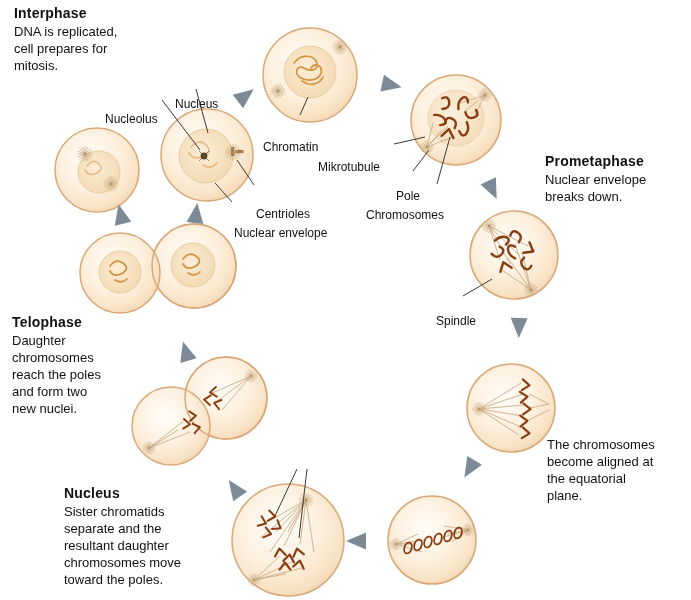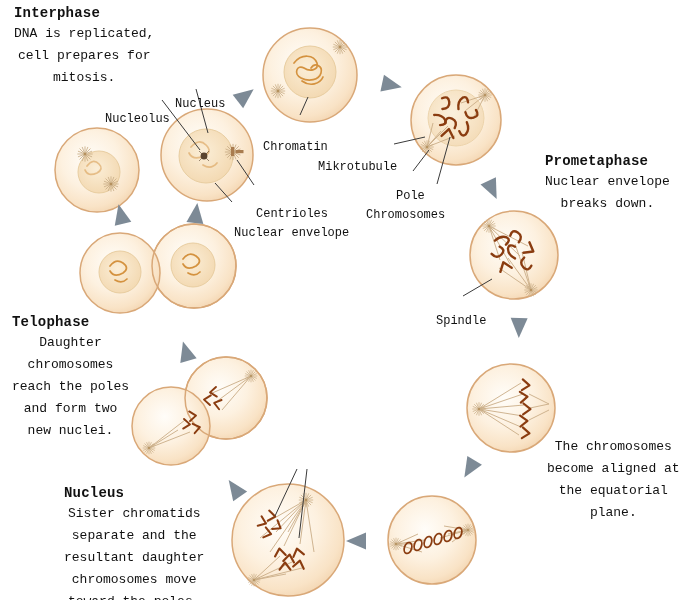--- a/index.html
+++ b/index.html
@@ -1,23 +1,23 @@
 <!DOCTYPE html>
 <html><head>
 <meta charset="utf-8">
 <style>
   html,body{margin:0;padding:0;background:#ffffff;}
   .stage{
     position:relative;width:691px;height:600px;background:#ffffff;overflow:hidden;
-    font-family:Liberation Mono, monospace;color:#111;
+    font-family:Liberation Sans, sans-serif;color:#111;
   }
   .stage svg{position:absolute;left:0;top:0;}
   .phase-block{position:absolute;}
   .phase-title{font-size:14px;font-weight:bold;letter-spacing:.2px;}
-  .phase-desc{font-size:13px;line-height:22px;white-space:pre-line;margin-top:2px;text-align:center;}
+  .phase-desc{font-size:13px;line-height:17px;white-space:pre-line;margin-top:2px;}
   .part-label{position:absolute;font-size:12px;white-space:nowrap;margin-top:23px;}
   
   .cellc{fill:url(#cellG);stroke:#d9a878;stroke-width:1.5;}
   .nucc{fill:url(#nucG);stroke:#e8cda0;stroke-width:1;}
   .chromatin{stroke:#d4923f;stroke-width:1.7;fill:none;stroke-linecap:round;}
   .chr{stroke:#8a3c10;stroke-width:2.4;fill:none;stroke-linecap:round;stroke-linejoin:round;}
   .fiber{stroke:#c9ad87;stroke-width:0.9;fill:none;}
   .lline{stroke:#3a3a3a;stroke-width:1;}
 </style>
 </head>

